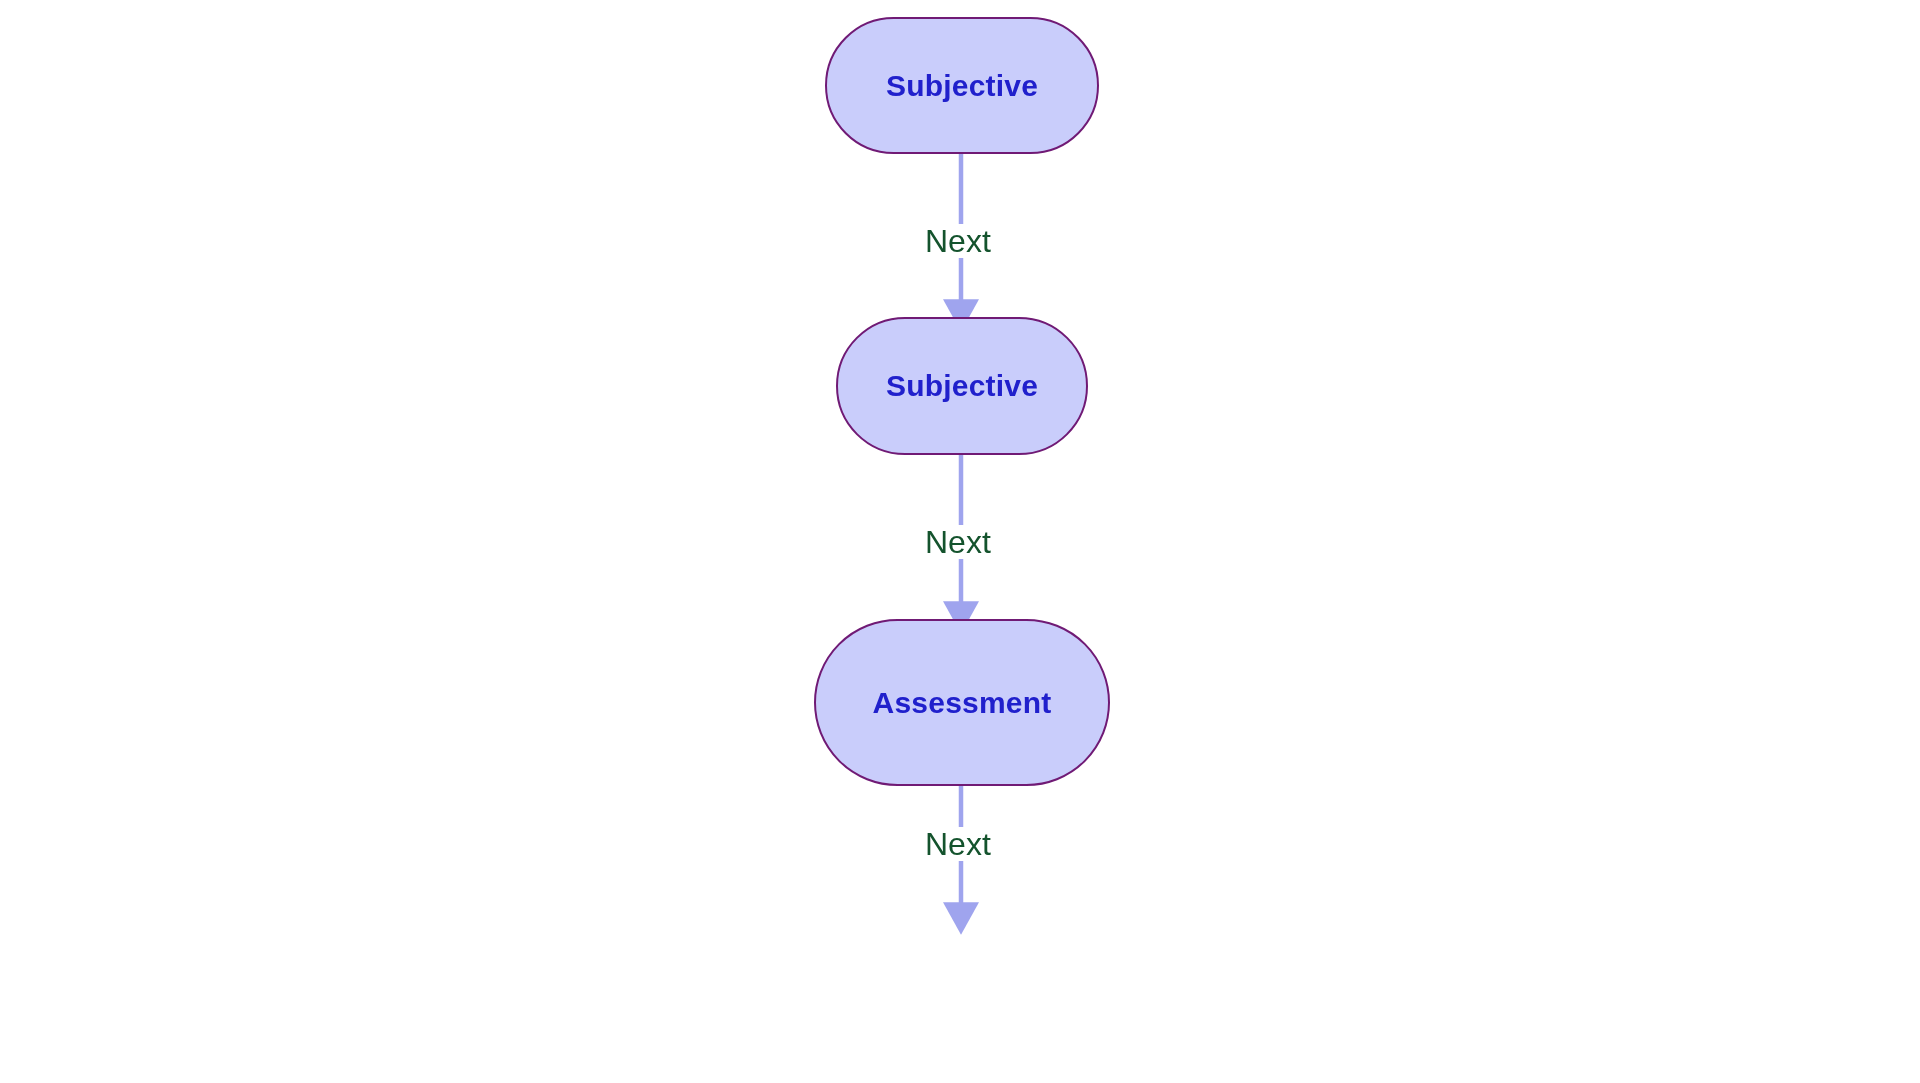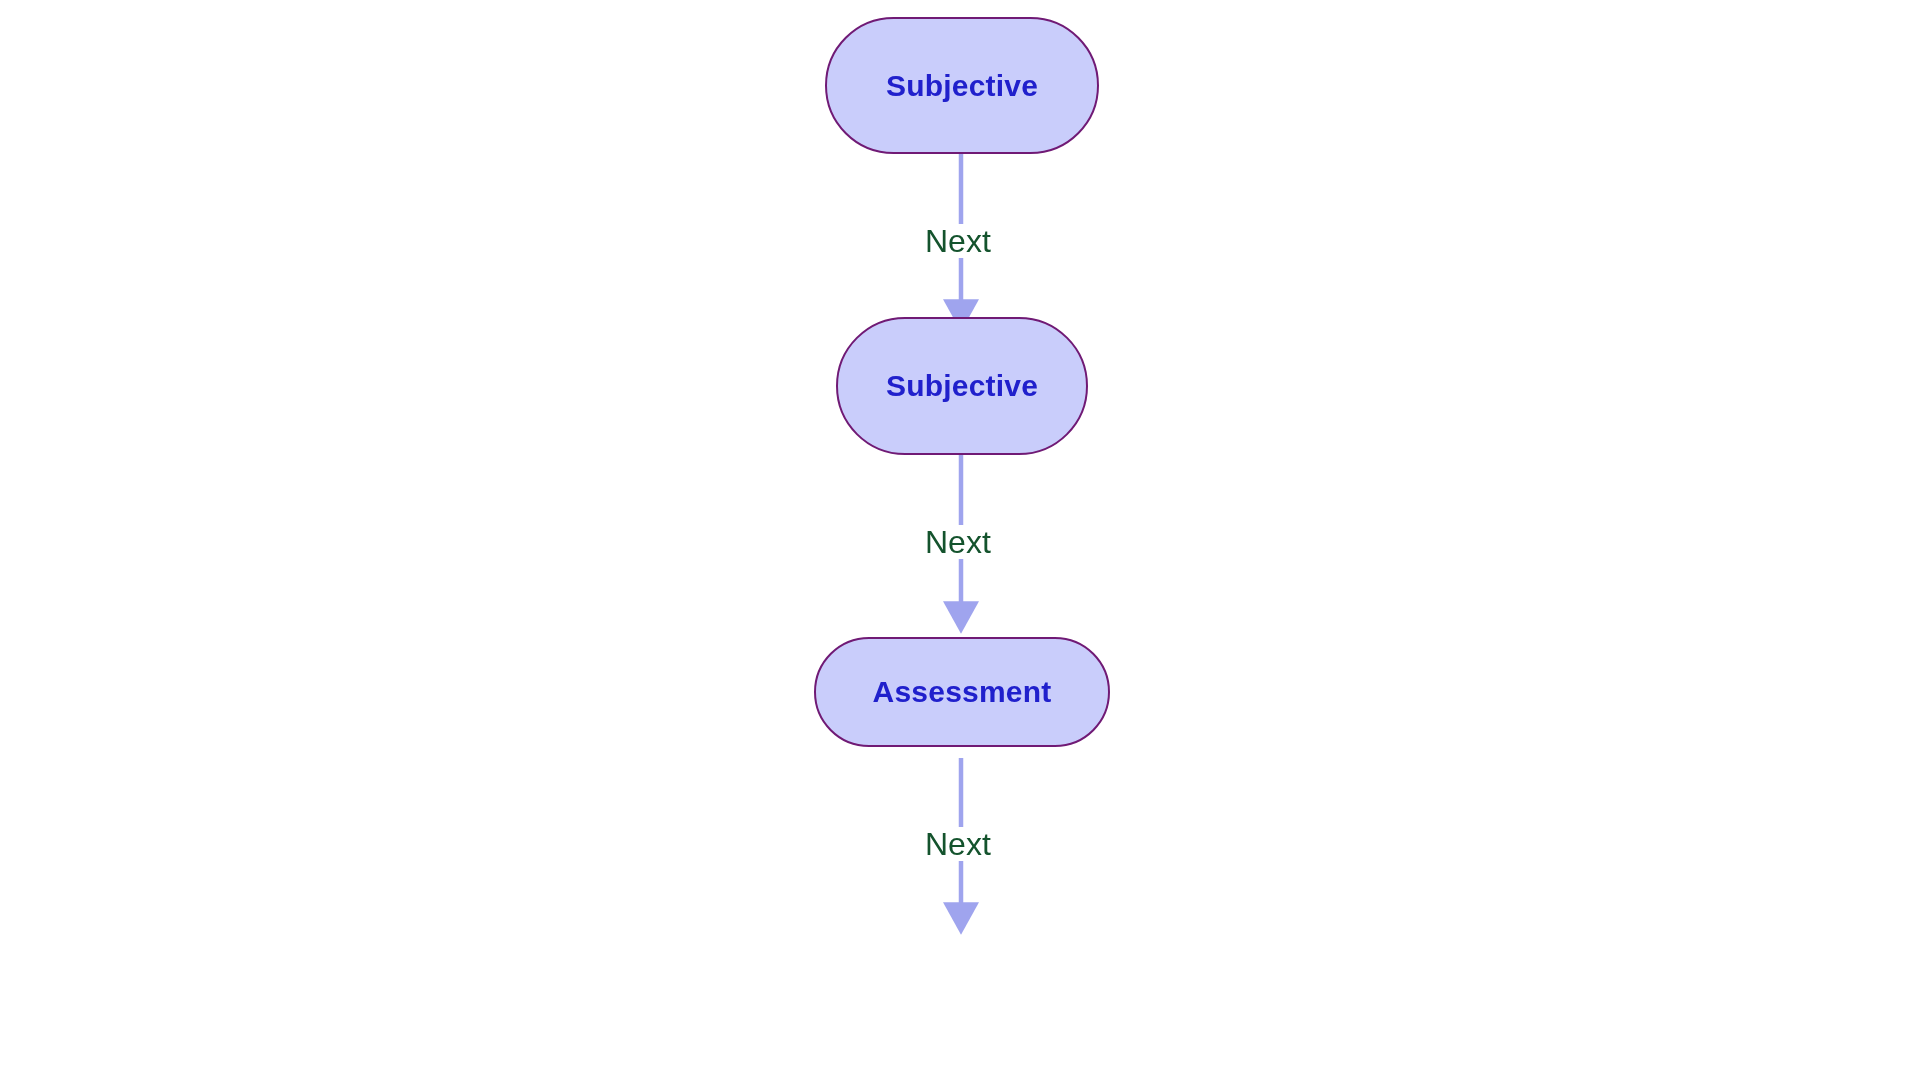--- a/index.html
+++ b/index.html
@@ -50,21 +50,21 @@
   }
 
   .node-label {
     color: #2020cc;
     font-size: 30px;
     line-height: 1;
   }
 
   #node-subjective  { left: 825px;  top: 17px;  width: 274px; height: 137px; }
   #node-objective   { left: 836px;  top: 317px; width: 252px; height: 138px; }
-  #node-assessment  { left: 814px;  top: 637px; width: 296px; height: 110px; }
+  #node-assessment  { left: 814px;  top: 619px; width: 296px; height: 167px; }
   #node-plan        { left: 879px;  top: 920px; width: 166px; height: 141px; }
 
   
   .edge-label {
     position: absolute;
     color: #14532d;
     font-size: 32px;
     line-height: 1;
     white-space: nowrap;
     background: #ffffff;

